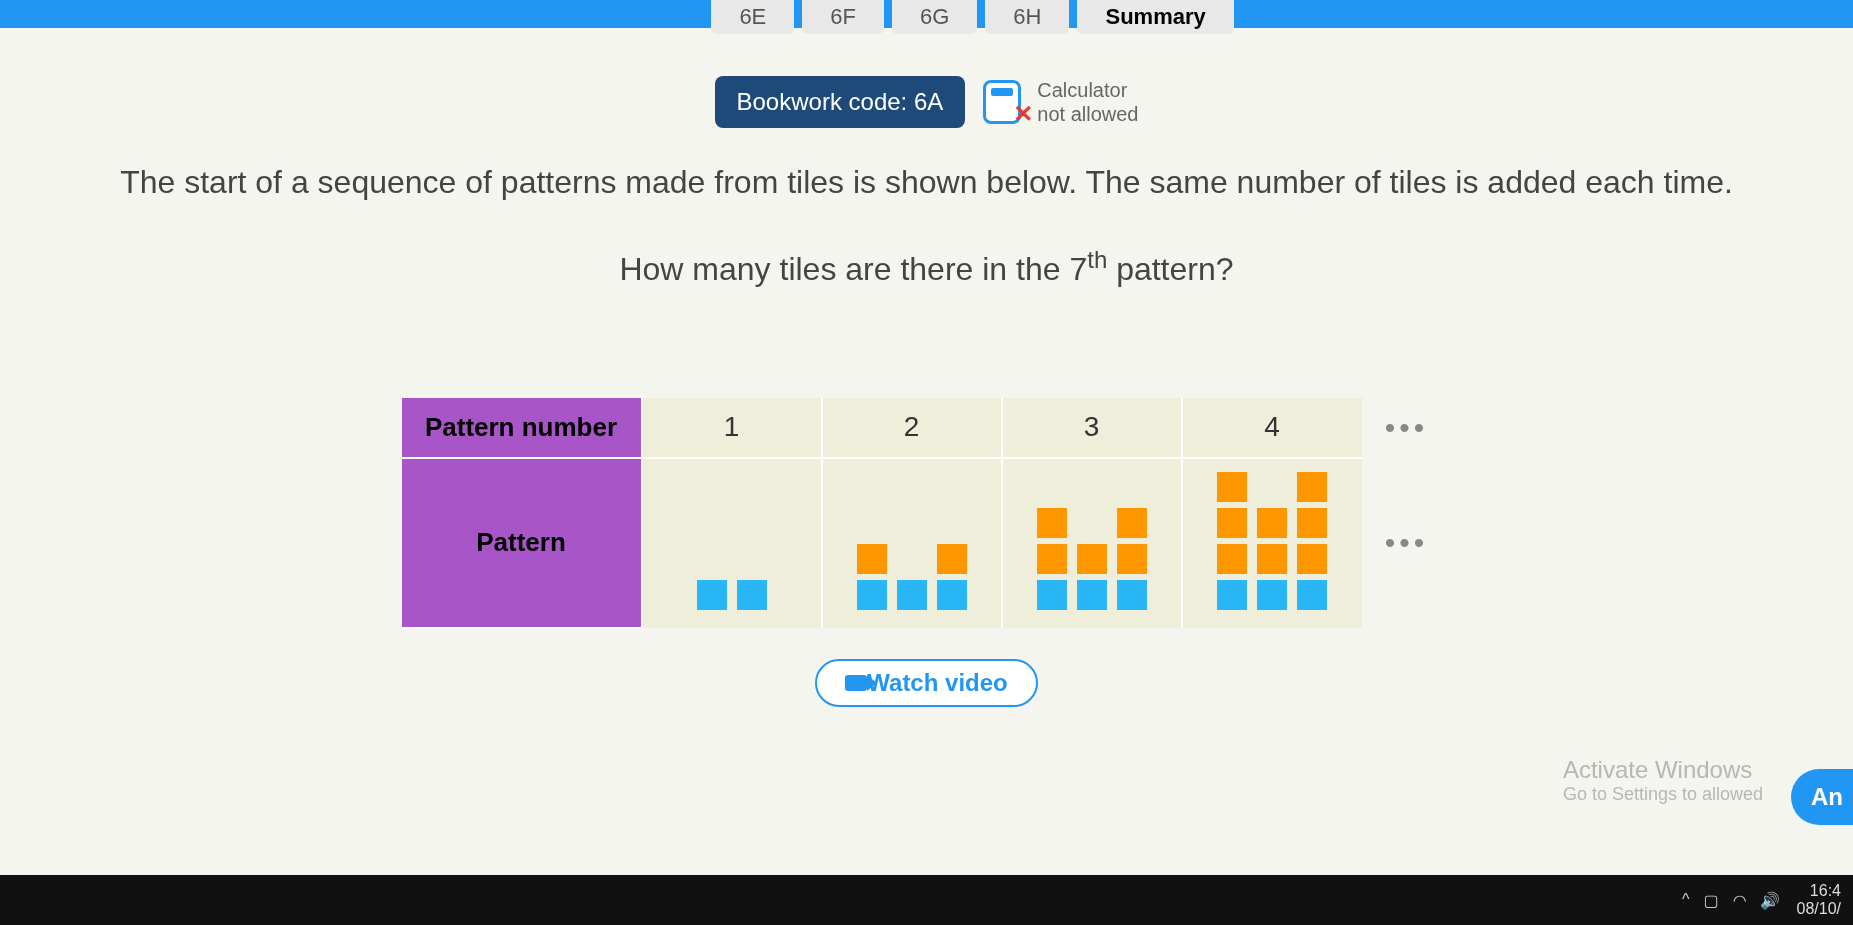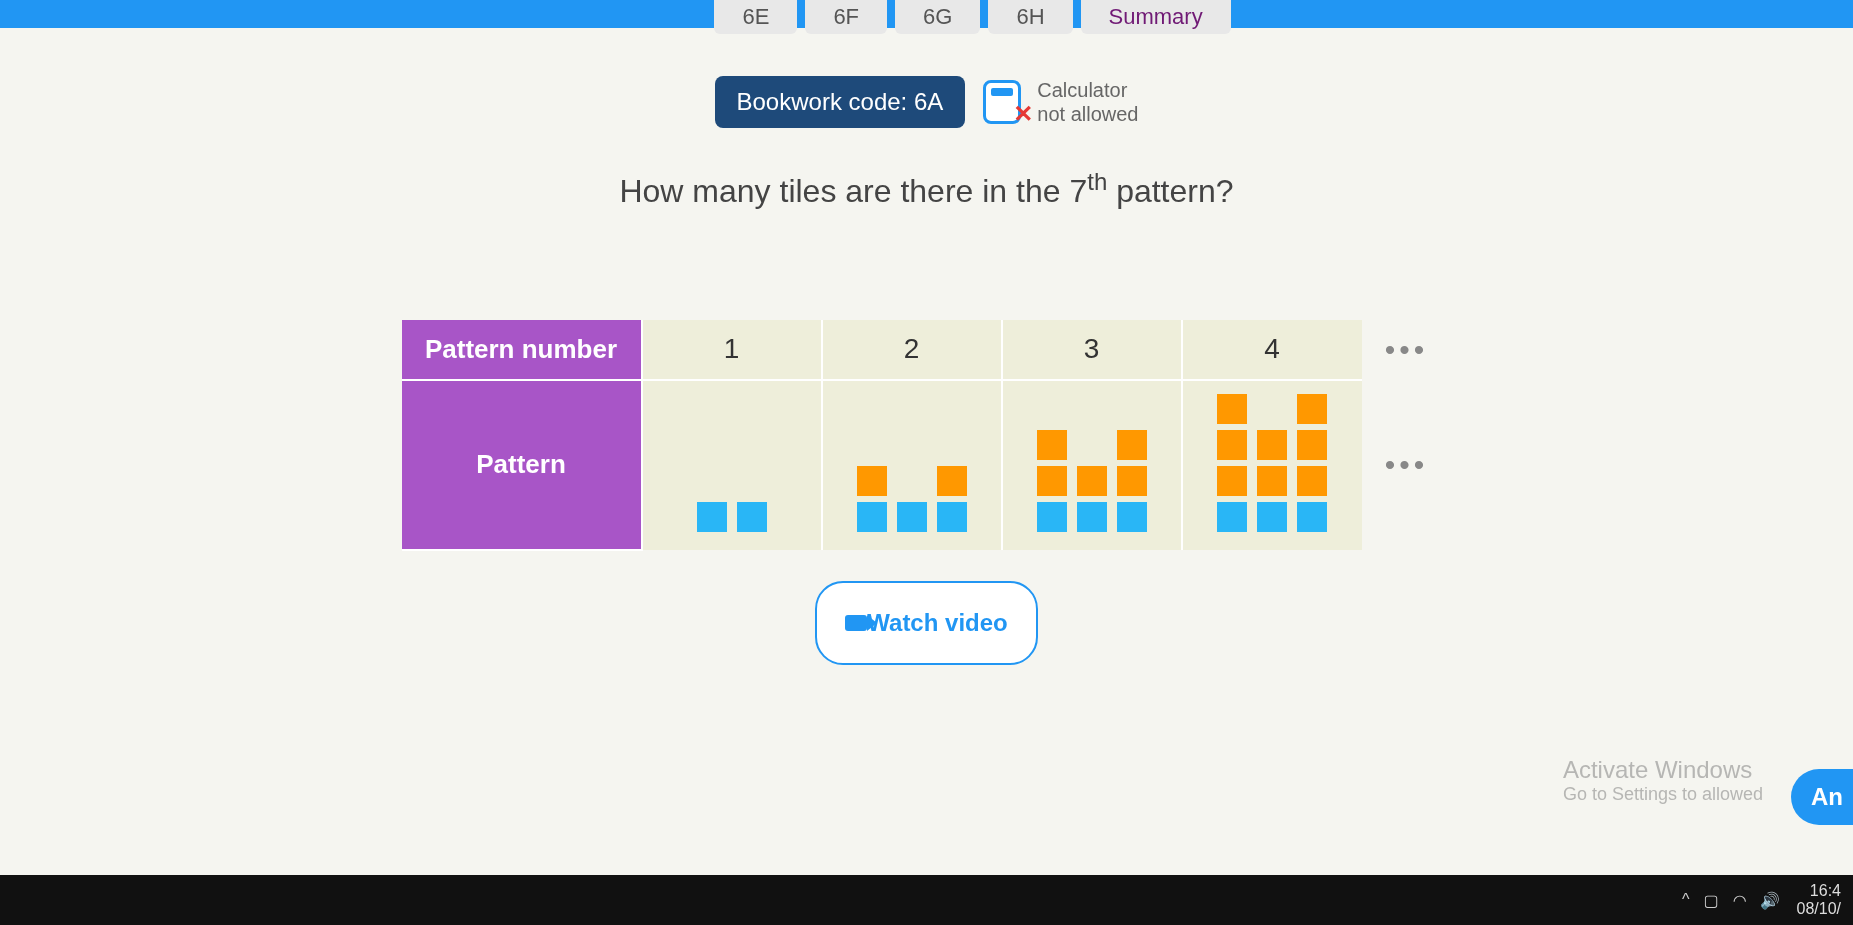--- a/index.html
+++ b/index.html
@@ -1,51 +1,51 @@
 <!DOCTYPE html>
 <html><head>
   <meta charset="utf-8">
   <style>
     * { margin: 0; padding: 0; box-sizing: border-box; font-family: Arial, sans-serif; }
     body { background: #f5f5f0; width: 1853px; height: 925px; overflow: hidden; position: relative; }
 
     .top-tabs { display: flex; justify-content: center; gap: 0; padding-top: 0; background: #2196f3; height: 28px; align-items: flex-start;}
     .tab { padding: 4px 28px; font-size: 22px; color: #555; background: #e8e8e8; border-radius: 0 0 6px 6px; margin: 0 4px; cursor: pointer; font-weight: 500;}
-    .tab.summary { color: #701a75; }
+    .tab.summary { color: #000000; font-weight: bold; }
 
     .info-bar { display: flex; justify-content: center; align-items: center; gap: 18px; margin-top: 48px; }
     .bookwork { background: #1e4a7a; color: #fff; padding: 12px 22px; border-radius: 8px; font-size: 24px; font-weight: 400; }
     .calc-box { display: flex; align-items: center; gap: 10px; }
     .calc-icon-wrap { position: relative; width: 44px; height: 44px; }
     .calc-icon { width: 38px; height: 44px; border: 3px solid #2196f3; border-radius: 8px; background: #fff; position: relative; }
     .calc-icon::before { content:""; position:absolute; top:5px; left:5px; right:5px; height:8px; background:#2196f3; border-radius:2px;}
     .calc-x { position:absolute; bottom:-4px; right:-6px; color:#e53935; font-size:24px; font-weight:bold; }
     .calc-text { font-size: 20px; color: #666; line-height: 1.2; }
 
     .question { text-align: center; color: #444; margin-top: 30px; padding: 0 60px; }
     .q-line1 { font-size: 32px; line-height: 1.5; }
     .q-line2 { font-size: 32px; margin-top: 40px; }
     sup { font-size: 24px; }
 
     .table-area { display:flex; justify-content:center; margin-top: 110px;}
     table { border-collapse: collapse; }
     td { text-align:center; vertical-align: middle; }
-    .hdr-cell { background: #a855c7; color:#ffffff; font-size: 26px; font-weight:600; padding: 14px 22px; border-bottom: 2px solid #fff; width: 240px;}
+    .hdr-cell { background: #a855c7; color:#000000; font-size: 26px; font-weight:600; padding: 14px 22px; border-bottom: 2px solid #fff; width: 240px;}
     .hdr-cell.tall { height: 170px; margin-top: 26px; }
     .num-cell { background: #eeeeda; font-size: 28px; color:#333; width: 180px; height: 56px; border-left: 2px solid #fff; border-bottom: 2px solid #fff;}
     .pat-cell { background: #eeeeda; height: 170px; border-left: 2px solid #fff; vertical-align: bottom; padding-bottom: 18px;}
     .dots-cell { font-size: 30px; color:#888; width: 90px; letter-spacing: 4px;}
 
     .pattern-stack { display:flex; gap: 10px; justify-content:center; align-items:flex-end;}
     .col { display:flex; flex-direction: column-reverse; gap: 6px; align-items:center;}
     .tile { width: 30px; height: 30px; }
     .blue { background: #29b6f6; }
     .orange { background: #ff9800; }
 
-    .watch-btn { display:flex; align-items:center; border: 2px solid #2196f3; color:#2196f3; background:#fff; border-radius: 28px; padding: 26px 28px; font-size: 24px; font-weight:600; margin: 30px auto 0; cursor:pointer; width:fit-content;}
+    .watch-btn { display:flex; align-items:center; border: 2px solid #2196f3; color:#2196f3; background:#fff; border-radius: 28px; padding: 8px 28px; font-size: 24px; font-weight:600; margin: 30px auto 0; cursor:pointer; width:fit-content;}
     .vid-icon { width:22px; height:16px; background:#2196f3; border-radius:3px; position:relative;}
     .vid-icon::after { content:""; position:absolute; right:-10px; top:0; border-left:10px solid #2196f3; border-top:8px solid transparent; border-bottom:8px solid transparent;}
 
     .watermark { position:absolute; right: 90px; bottom: 120px; color: rgba(120,120,120,0.5); font-size: 24px; text-align:left;}
     .watermark .sm { font-size: 18px; }
 
     .answer-blob { position:absolute; right:0; bottom: 100px; background:#2196f3; color:#fff; padding: 14px 10px 14px 20px; border-radius: 30px 0 0 30px; font-size:24px; font-weight:600;margin-top:20px;}
 
     .taskbar { position:absolute; bottom:0; left:0; right:0; height:50px; background:#111; display:flex; justify-content:flex-end; align-items:center; padding-right:12px; gap:16px; color:#ddd;}
     .tray-icons { display:flex; gap:14px; font-size:16px; color:#ccc;}
@@ -71,20 +71,21 @@
       <div class="calc-x">✕</div>
     </div>
     <div class="calc-text">
       <div>Calculator</div>
       <div>not allowed</div>
     </div>
   </div>
 </div>
 
 <div class="question">
+  <div class="q-line1">The start of a sequence of patterns made from tiles is shown below. The same number of tiles is added each time.</div>
   <div class="q-line2">
     <span>How many tiles are there in the 7</span><sup>th</sup><span> pattern?</span>
   </div>
 </div>
 
 <div class="table-area">
  <table>
   <tbody>
         <tr>
     <td class="hdr-cell">Pattern number</td>

